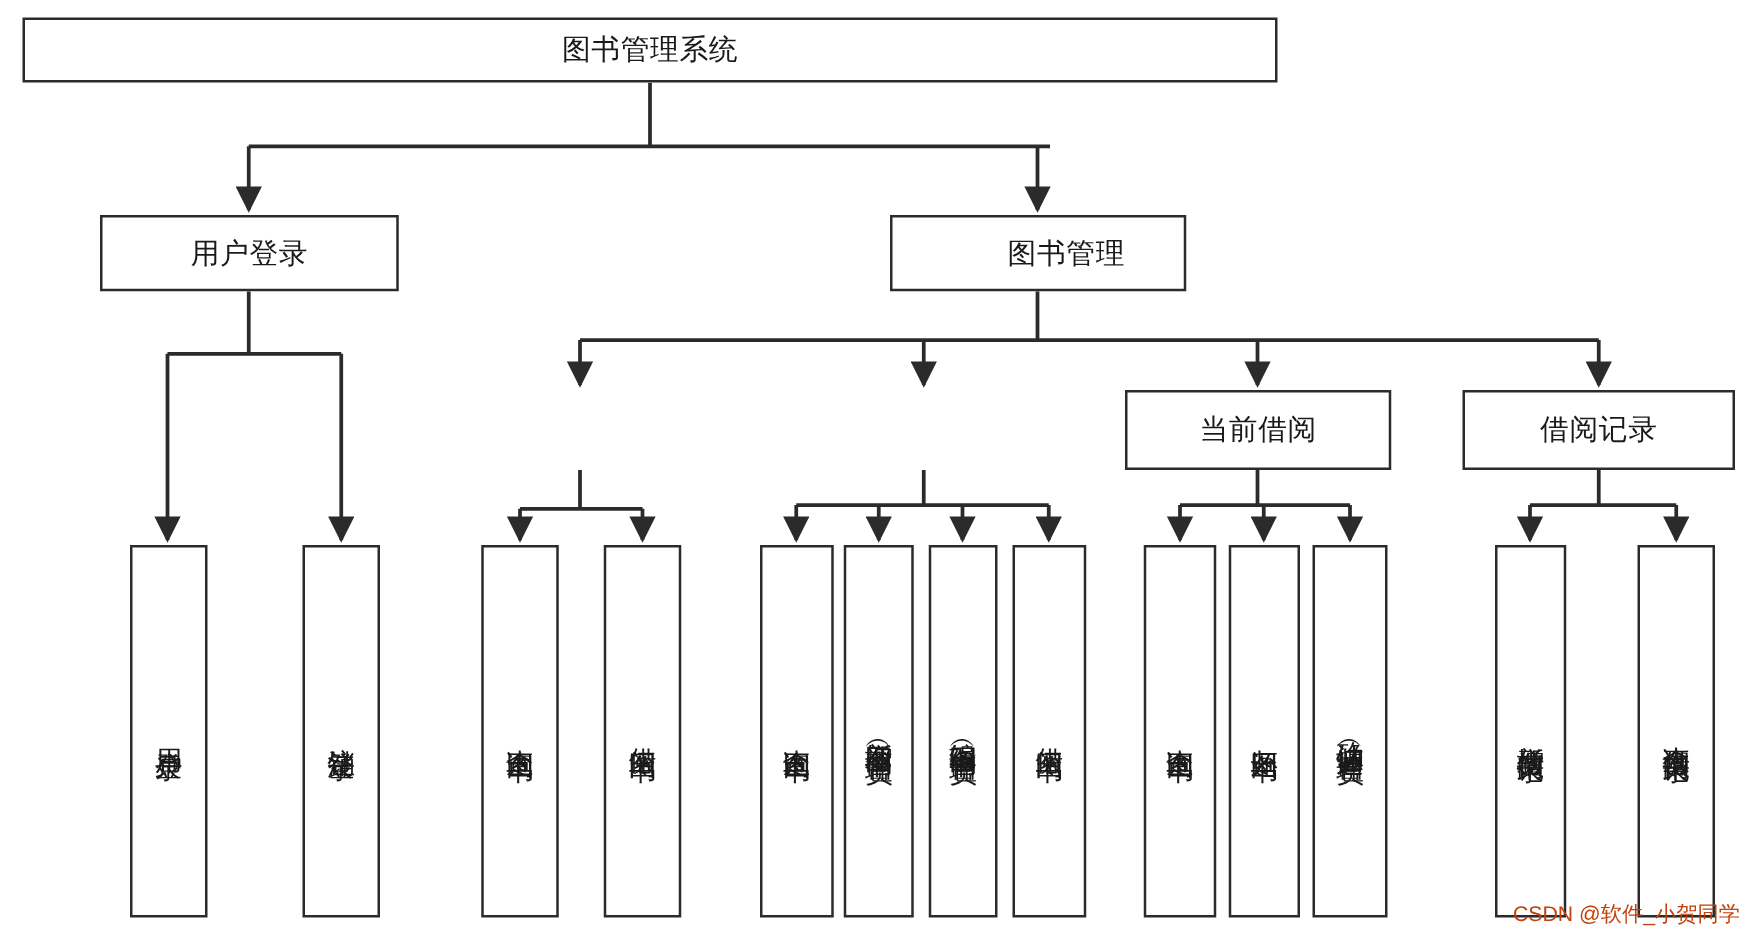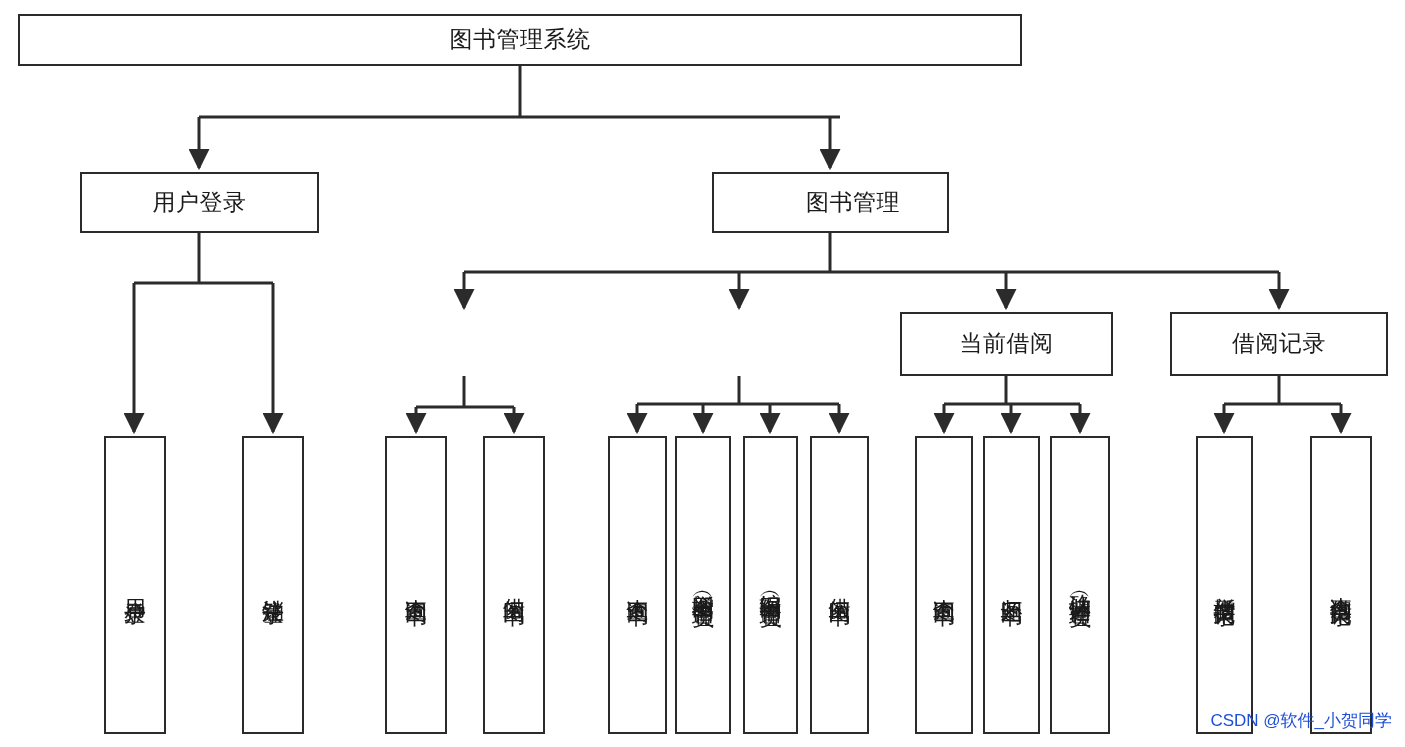--- a/index.html
+++ b/index.html
@@ -49,23 +49,23 @@
     text-orientation: upright;
     letter-spacing: 2px;
     white-space: nowrap;
   }
   .leaf-box .node-label-v {
     font-size: 22px;
   }
   #watermark {
     position: absolute;
     right: 8px;
-    bottom: 15px;
+    bottom: 4px;
     font-size: 17px;
-    color: #1d4ed8;
+    color: #c2410c;
     white-space: nowrap;
     pointer-events: none;
   }
 </style>
 </head>
 <body>
 
 <div id="diagram-root">
 
   <svg id="tree-svg" viewBox="0 0 1405 747" xmlns="http://www.w3.org/2000/svg">

